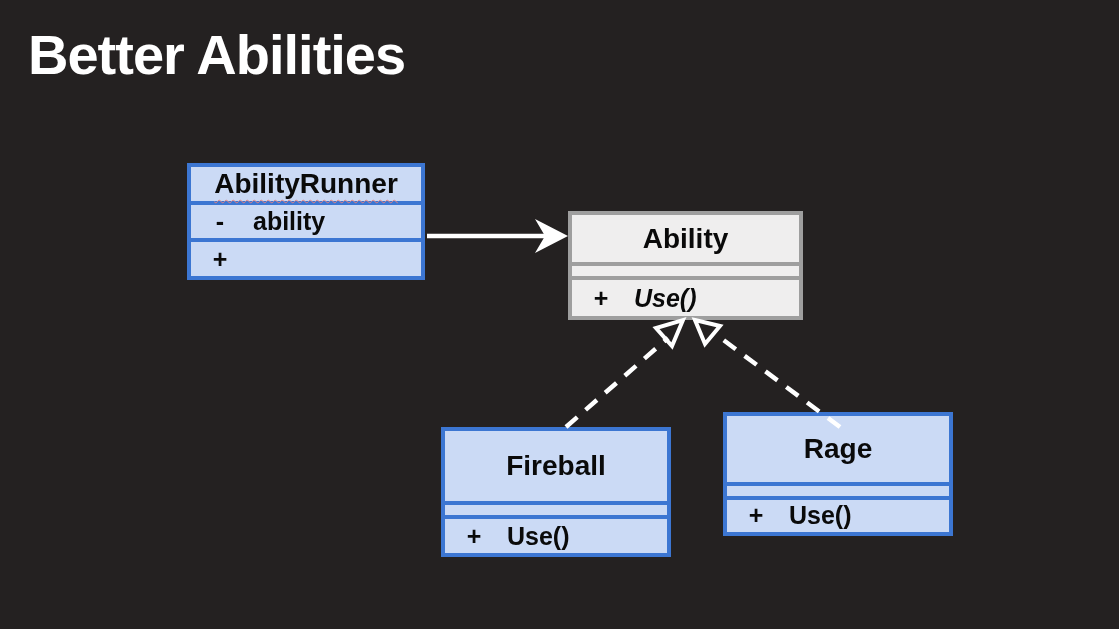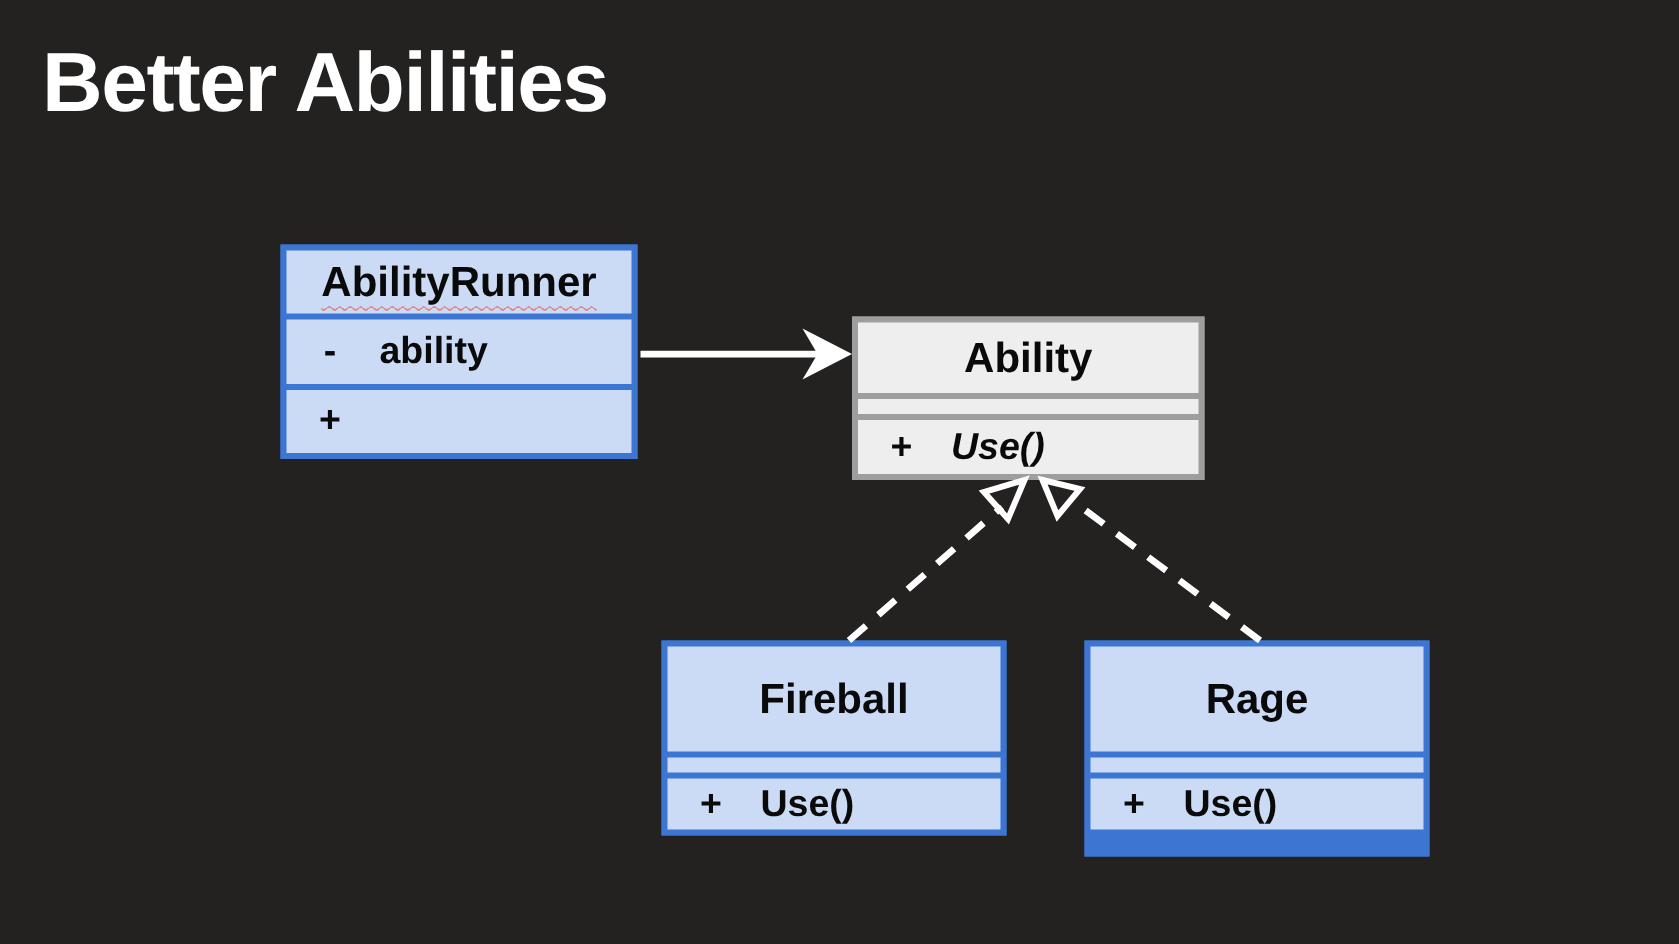--- a/index.html
+++ b/index.html
@@ -38,27 +38,27 @@
   .row.member-row .lbl{margin-left:16px; white-space:nowrap;}
   .row.spacer-row{min-height:10px;}
   .italic .lbl{font-style:italic;}
   .spellwavy{
     text-decoration-line:underline; text-decoration-style:wavy;
     text-decoration-color:var(--spellRed); text-decoration-thickness:1px;
     text-underline-offset:6px;
   }
 
   
-  #box-abilityrunner{left:187px; top:163px; width:238px; height:143px;}
+  #box-abilityrunner{left:187px; top:163px; width:238px; height:117px;}
   #box-abilityrunner .row{flex:1;}
   #box-ability{left:568px; top:211px; width:235px; height:109px;}
   #box-ability .title-row{height:47px;}
   #box-ability .member-row{height:36px;}
   #box-fireball{left:441px; top:427px; width:230px; height:130px;}
-  #box-rage{left:723px; top:427px; width:230px; height:144px;}
+  #box-rage{left:723px; top:412px; width:230px; height:124px;}
   #box-fireball .title-row,#box-rage .title-row{height:70px;}
   #box-fireball .member-row,#box-rage .member-row{height:34px;}
 
   
   svg.overlay{position:absolute; left:0; top:0; pointer-events:none;}
   .conn-line{stroke:var(--lineWhite); stroke-width:4.5; fill:none;}
   .conn-line.dashed{stroke-dasharray:15 11;}
   .head-filled{fill:var(--lineWhite); stroke:none;}
   .head-hollow{fill:none; stroke:var(--lineWhite); stroke-width:4; stroke-linejoin:miter;}
 </style>

